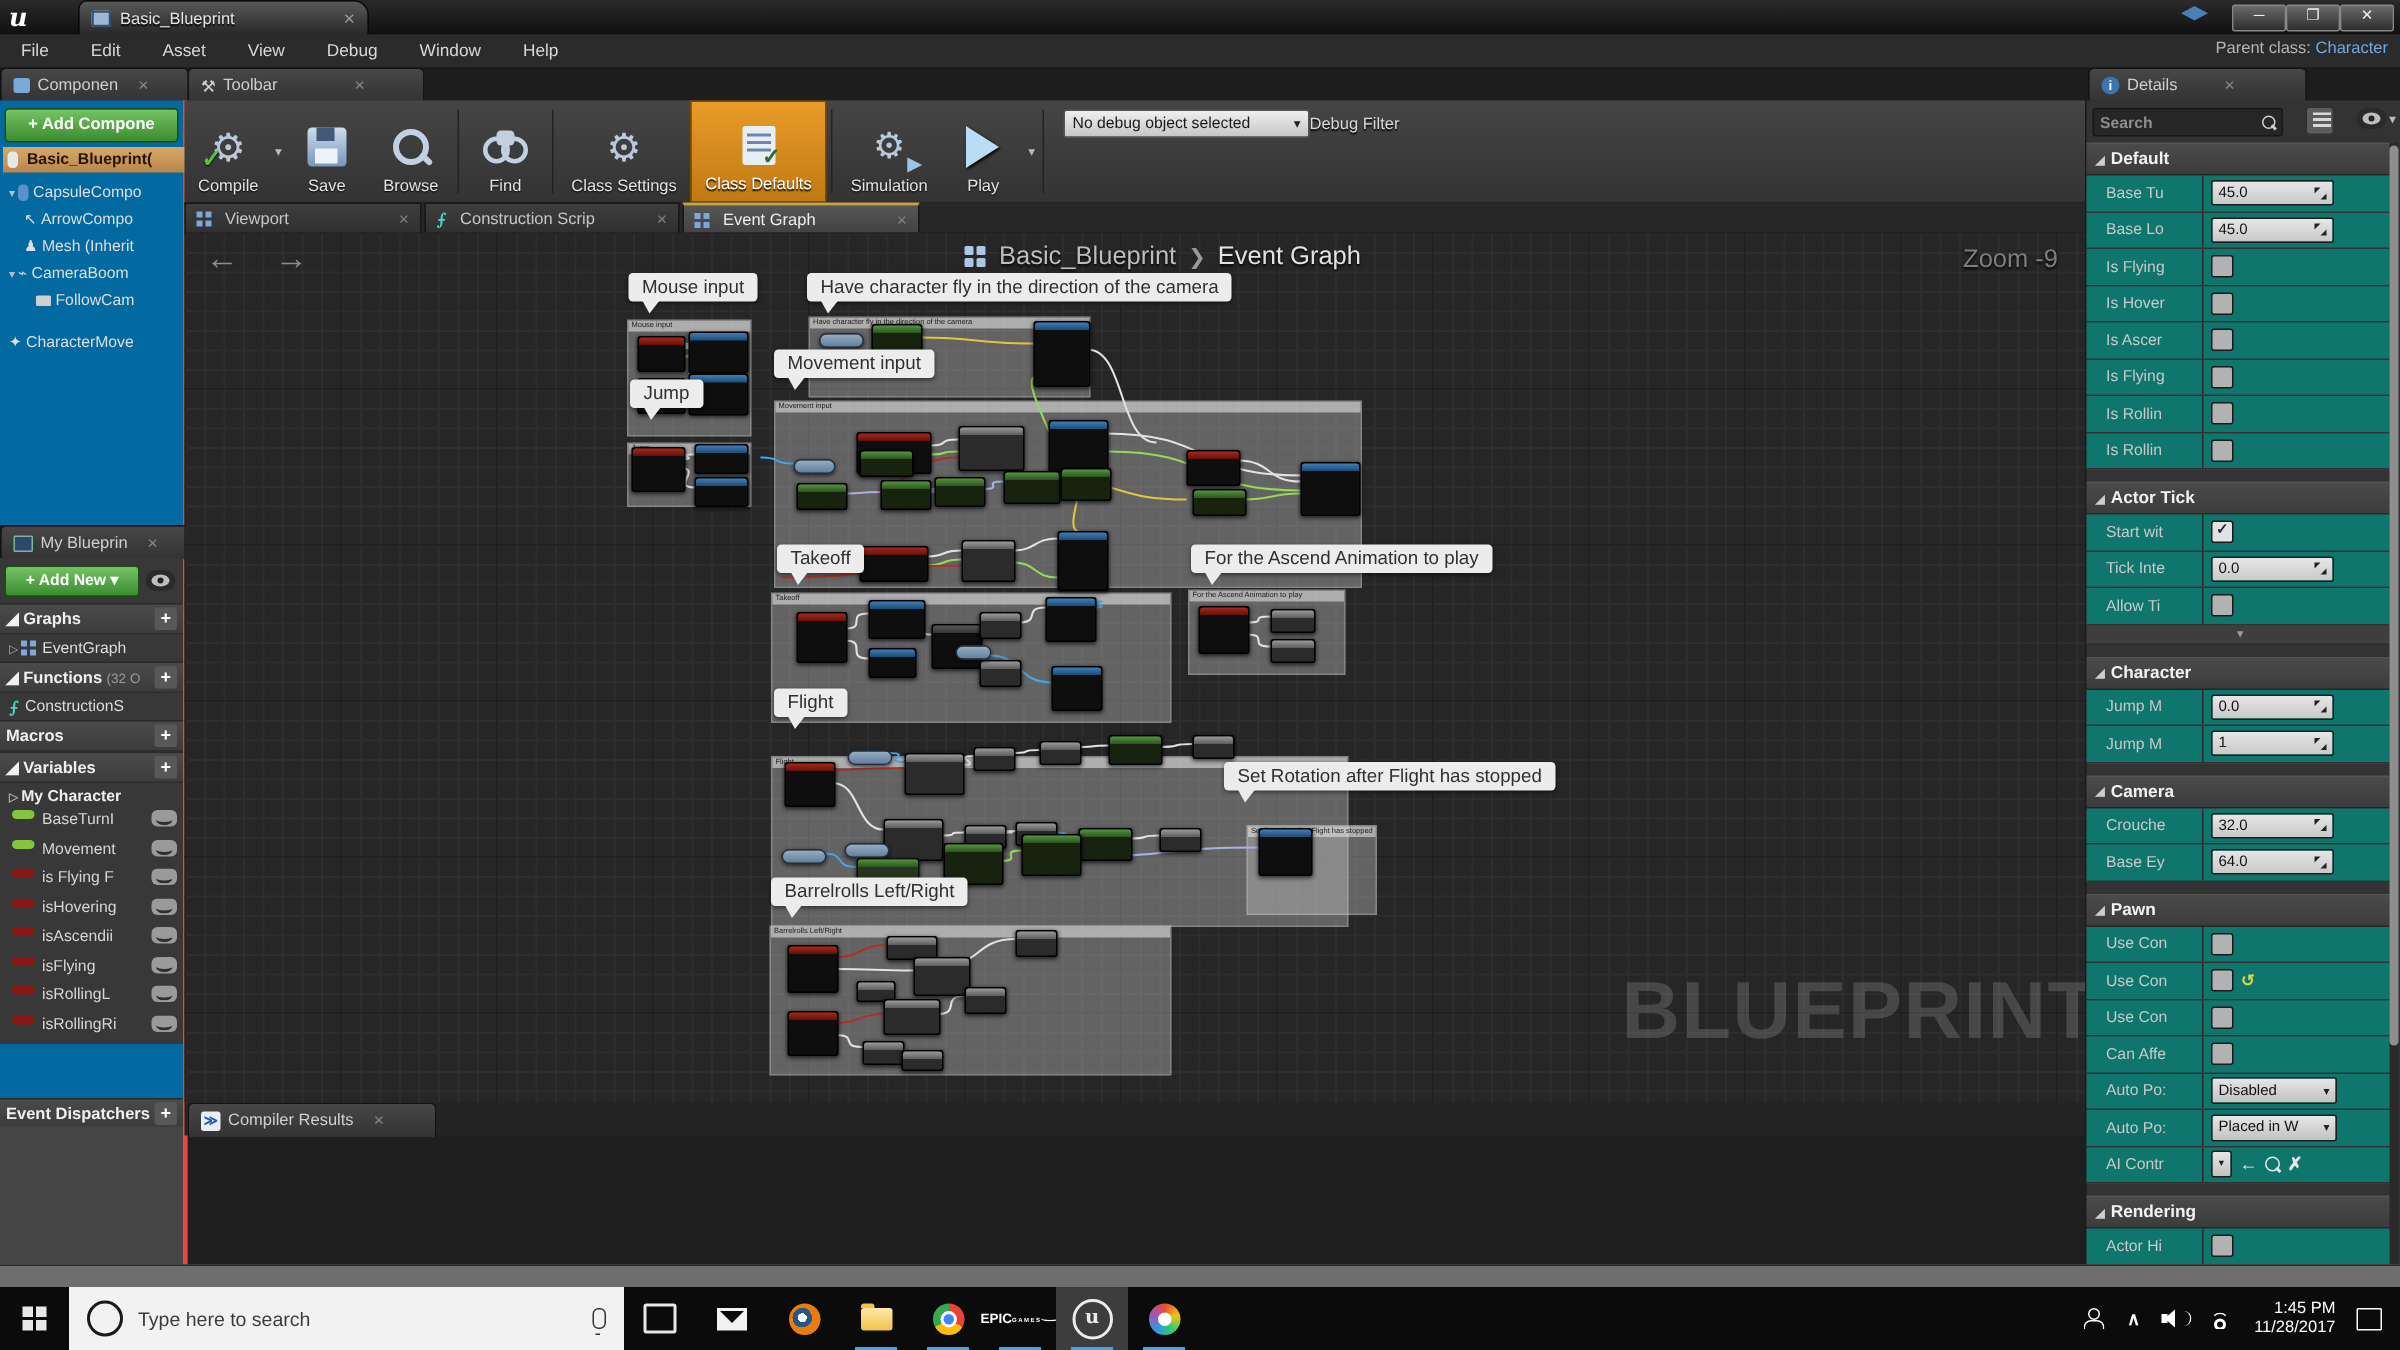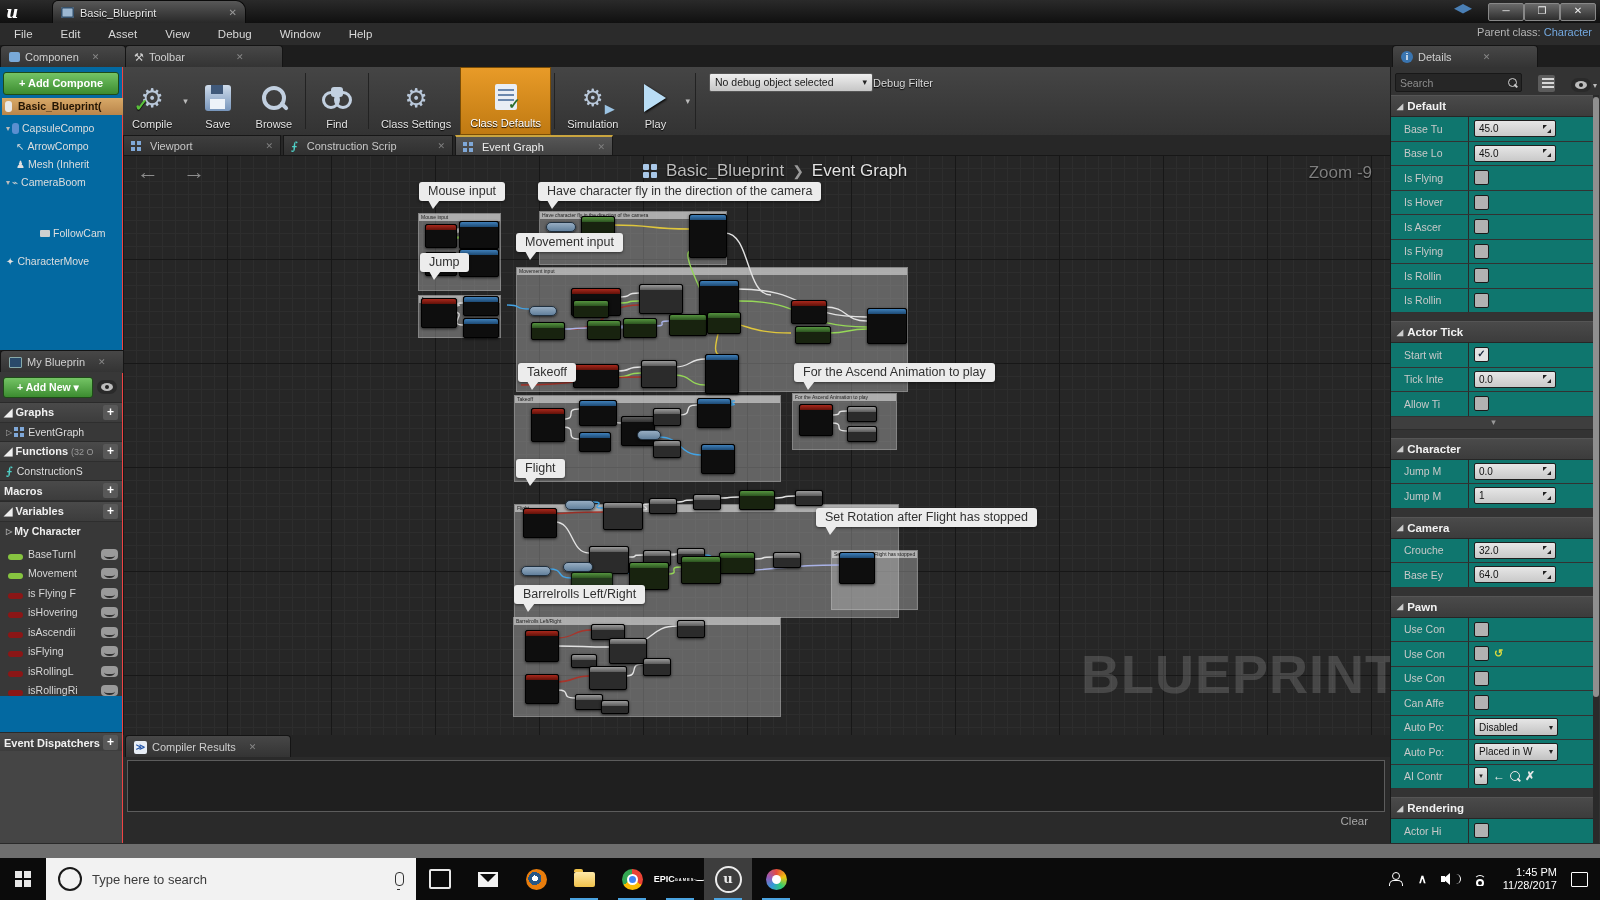--- a/index.html
+++ b/index.html
@@ -58,21 +58,21 @@
   .bph{height:19px;background:linear-gradient(#4a4a4a,#3c3c3c);border-top:1px solid #2a2a2a;border-bottom:1px solid #2e2e2e;
        display:flex;align-items:center;font:700 11px "Liberation Sans",sans-serif;color:#f0f0f0;padding:0 4px;}
   .bph .cnt{font-weight:400;font-size:9px;color:#9a9a9a;margin-left:3px;}
   .bph .plus{margin-left:auto;width:15px;height:15px;background:#585858;border-radius:2px;color:#fff;font:700 12px/14px "Liberation Sans",sans-serif;text-align:center;}
   .bprow{height:18px;display:flex;align-items:center;font-size:10.5px;color:#dcdcdc;padding-left:6px;white-space:nowrap;overflow:hidden;}
   .bprow .tri{color:#aaa;font-size:8px;margin-right:2px;}
   .gicon{width:10px;height:10px;margin-right:4px;position:relative;}
   .gicon i{position:absolute;width:4px;height:4px;background:#7fa8d8;}
   .gicon i:nth-child(2){left:6px;}.gicon i:nth-child(3){top:6px;}.gicon i:nth-child(4){left:6px;top:6px;}
   .fico{color:#4fd0c7;font:italic 700 11px "DejaVu Serif",serif;margin-right:4px;}
-  .varrow{height:19.5px;display:flex;align-items:flex-end;padding:0 4px 0 8px;font-size:10.5px;color:#d6d6d6;white-space:nowrap;overflow:hidden;}
+  .varrow{height:19.5px;display:flex;align-items:flex-start;padding:0 4px 0 8px;font-size:10.5px;color:#d6d6d6;white-space:nowrap;overflow:hidden;}
   .pill{width:15px;height:6px;border-radius:3px;margin-right:5px;flex:none;}
   .veye{margin-left:auto;width:17px;height:11px;background:#9a9a9a;border-radius:4px;flex:none;position:relative;}
   .veye:after{content:"";position:absolute;left:3px;top:3px;width:11px;height:5px;border-bottom:2px solid #2e2e2e;border-radius:50%;}
   #evdisp{position:absolute;left:0;top:665px;width:122px;}
   #left-empty{position:absolute;left:0;top:684px;width:122px;height:159px;background:#454545;}
 
   
   #toolbar{position:absolute;left:123px;top:67px;width:1267px;height:68px;background:linear-gradient(#454545,#333);
            border-bottom:1px solid #1a1a1a;display:flex;align-items:stretch;}
   .tbtn{display:flex;flex-direction:column;align-items:center;justify-content:flex-end;padding:4px 9px 5px;gap:3px;}
@@ -153,21 +153,21 @@
 
   
   #comp-strip{position:absolute;left:123px;top:735px;width:1267px;height:22px;background:#242424;}
   #comp-panel{position:absolute;left:123px;top:757px;width:1267px;height:86px;background:#2a2a2a;}
   #comp-inner{position:absolute;left:4px;top:3px;width:1256px;height:50px;background:#1f1f1f;border:1px solid #5c5c5c;}
   #clear-btn{position:absolute;right:22px;top:58px;font-size:11.5px;color:#a8a8a8;}
   .cicon2{width:13px;height:13px;background:#e8eef6;border-radius:2px;color:#2255aa;font:700 9px/13px "Liberation Sans",sans-serif;text-align:center;}
 
   
   #details{position:absolute;left:1390px;top:67px;width:210px;height:776px;background:#333;border-left:1px solid #191919;}
-  #dsearch-row{position:absolute;left:4px;top:5px;width:202px;height:20px;display:flex;gap:16px;align-items:flex-end;}
+  #dsearch-row{position:absolute;left:4px;top:5px;width:202px;height:20px;display:flex;gap:16px;align-items:flex-start;font-weight:bold;}
   #dsearch{width:140px;height:17px;background:#262626;border:1px solid #181818;border-radius:2px;display:flex;align-items:center;
            padding:0 4px;font-size:10.5px;color:#8e8e8e;}
   #dsearch .mg{margin-left:auto;width:7px;height:7px;border:1.5px solid #cfcfcf;border-radius:50%;position:relative;}
   #dsearch .mg:after{content:"";position:absolute;left:5px;top:6px;width:4px;height:1.5px;background:#cfcfcf;transform:rotate(45deg);}
   #dgrid-btn{width:20px;height:17px;background:#5c5c5c;border-radius:2px;position:relative;}
   #dgrid-btn:before{content:"";position:absolute;left:4px;top:3px;width:12px;height:11px;
       background:repeating-linear-gradient(#d8d8d8 0 2px,transparent 2px 4px);}
   #deye{display:flex;align-items:center;gap:2px;}
   #deye .dd{color:#bbb;font-size:8px;}
   #det-sections{position:absolute;left:0;top:28px;width:205px;}
@@ -320,21 +320,21 @@
         </div>
         <div class="crow" style="padding-left: 16px;">
           <span class="ci ci-mesh">♟</span>
           <span>Mesh (Inherit</span>
         </div>
         <div class="crow" style="padding-left: 6px;">
           <span class="arr">▾</span>
           <span class="ci ci-boom">⌁</span>
           <span>CameraBoom</span>
         </div>
-        <div class="crow" style="padding-left: 40px; margin-top: 33px;">
+        <div class="crow" style="padding-left: 24px;">
           <span class="ci ci-camera"></span>
           <span>FollowCam</span>
         </div>
         <div class="crow" style="padding-left: 6px; margin-top: 10px;">
           <span class="ci ci-movement">✦</span>
           <span>CharacterMove</span>
         </div>
       </div>
     <div id="mybp-tab">
       <div class="ptab" style="left:0;width:110px">
@@ -835,24 +835,20 @@
       <div class="bubble" style="left: 391px; top: 430px;">Barrelrolls Left/Right</div>
     </div>
 
   <div id="comp-strip">
     <div class="ptab" style="left:2px;width:148px">
       <span class="cicon2">≫</span>
       <span>Compiler Results</span>
         <span class="x">✕</span>
     </div>
   </div>
-  <div id="comp-panel">
-    <div id="comp-inner"></div>
-    <div id="clear-btn">Clear</div>
-  </div>
 
   <div id="details">
     <div id="dsearch-row">
       <div id="dsearch">
         <span>Search</span>
         <span class="mg"></span>
       </div>
       <div id="dgrid-btn"></div>
       <div id="deye">
         <span class="eye-btn"></span>

